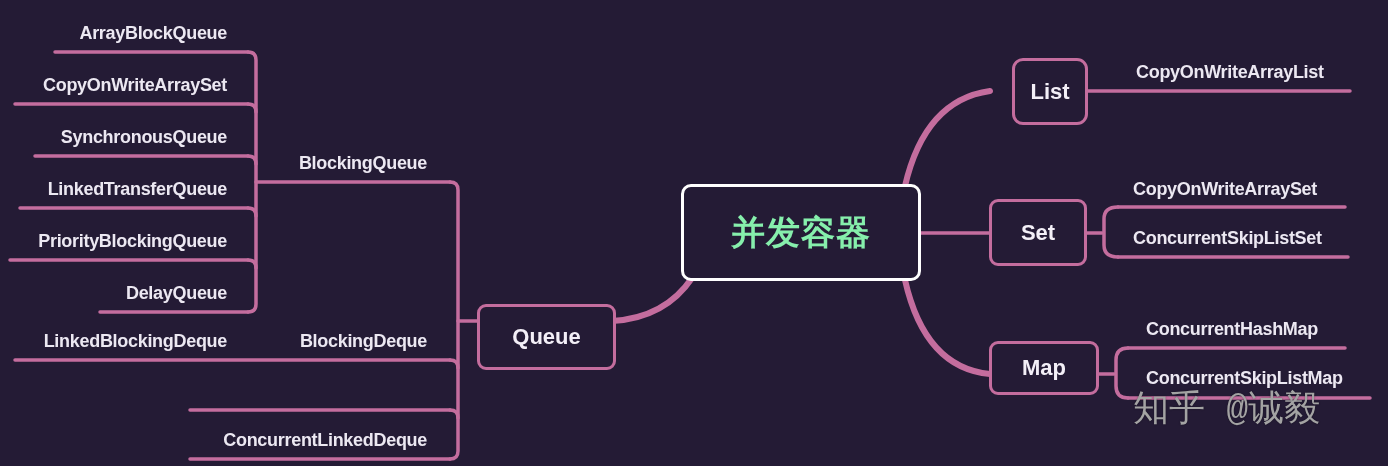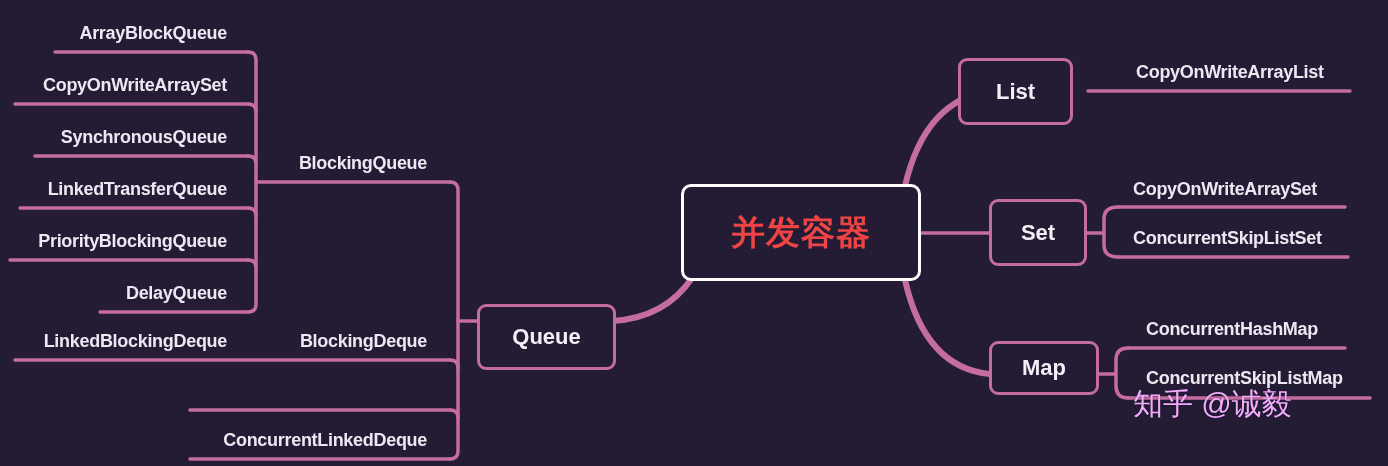--- a/index.html
+++ b/index.html
@@ -20,27 +20,27 @@
     .leaf.r { text-align: left; }
     .box {
       position: absolute; box-sizing: border-box;
       border: 3px solid #c46d9e; border-radius: 9px; background: #241b35;
       color: #f3eff7; font-weight: bold; font-size: 22px;
       display: flex; align-items: center; justify-content: center;
     }
     .root {
       position: absolute; box-sizing: border-box;
       border: 3px solid #ffffff; border-radius: 10px; background: #241b35;
-      color: #ef4444; font-weight: bold; font-size: 34px; letter-spacing: 1px;
+      color: #86efac; font-weight: bold; font-size: 34px; letter-spacing: 1px;
       display: flex; align-items: center; justify-content: center;
       font-family: "DejaVu Sans", sans-serif;
     }
     .watermark {
-      position: absolute; color: #f0abfc; font-size: 30px; white-space: nowrap;
-      font-family: Liberation Sans, sans-serif; font-weight: normal;
+      position: absolute; color: #a3a3a3; font-size: 36px; white-space: nowrap;
+      font-family: Liberation Mono, monospace; font-weight: normal;
       text-shadow: 0 0 2px rgba(0,0,0,0.4);
     }
   </style>
 </head>
 <body>
 
 <div id="canvas">
 
   <svg class="links" width="1388" height="466">
 
@@ -94,21 +94,21 @@
   <span class="leaf r" style="right:961px;top:430px;">ConcurrentLinkedDeque</span>
 
   <div class="box" style="left:477px;top:304px;width:139px;height:66px;">
     <span>Queue</span>
   </div>
 
   <div class="root" style="left:681px;top:184px;width:240px;height:97px;">
     <span>并发容器</span>
   </div>
 
-  <div class="box" style="left:958px;top:58px;width:115px;height:67px;">
+  <div class="box" style="left:1012px;top:58px;width:76px;height:67px;border-radius:11px;">
     <span>List</span>
   </div>
   <span class="leaf" style="left:1136px;top:62px;">CopyOnWriteArrayList</span>
 
   <div class="box" style="left:989px;top:199px;width:98px;height:67px;">
     <span>Set</span>
   </div>
   <span class="leaf" style="left:1133px;top:228px;">ConcurrentSkipListSet</span>
   <span class="leaf" style="left:1133px;top:179px;">CopyOnWriteArraySet</span>
 

